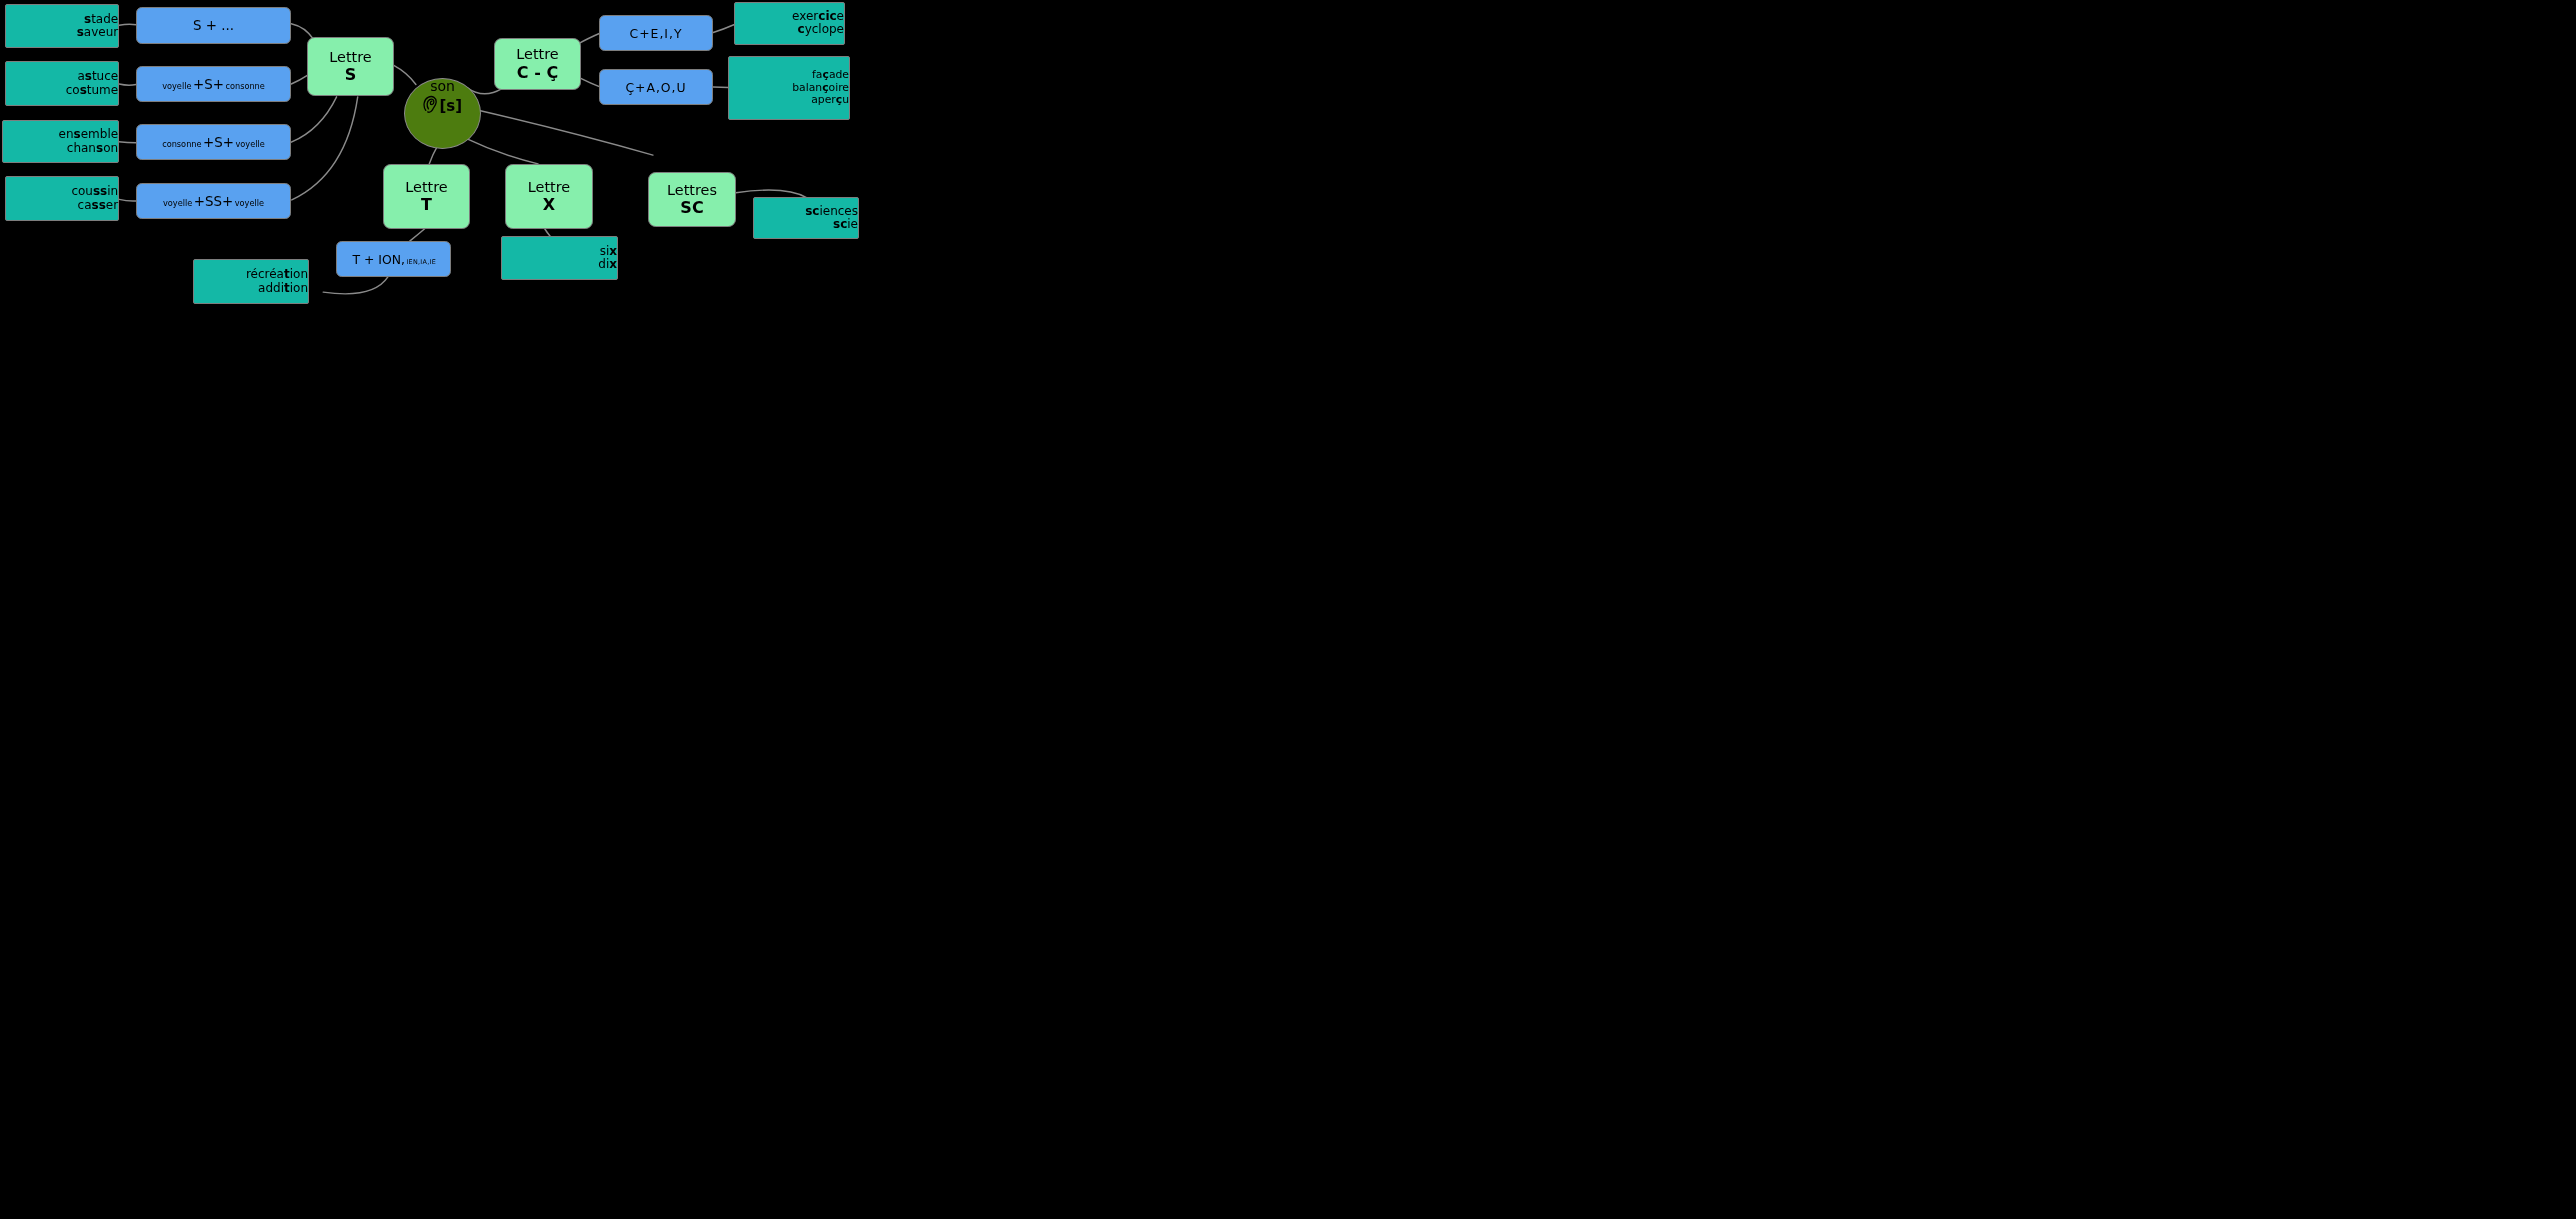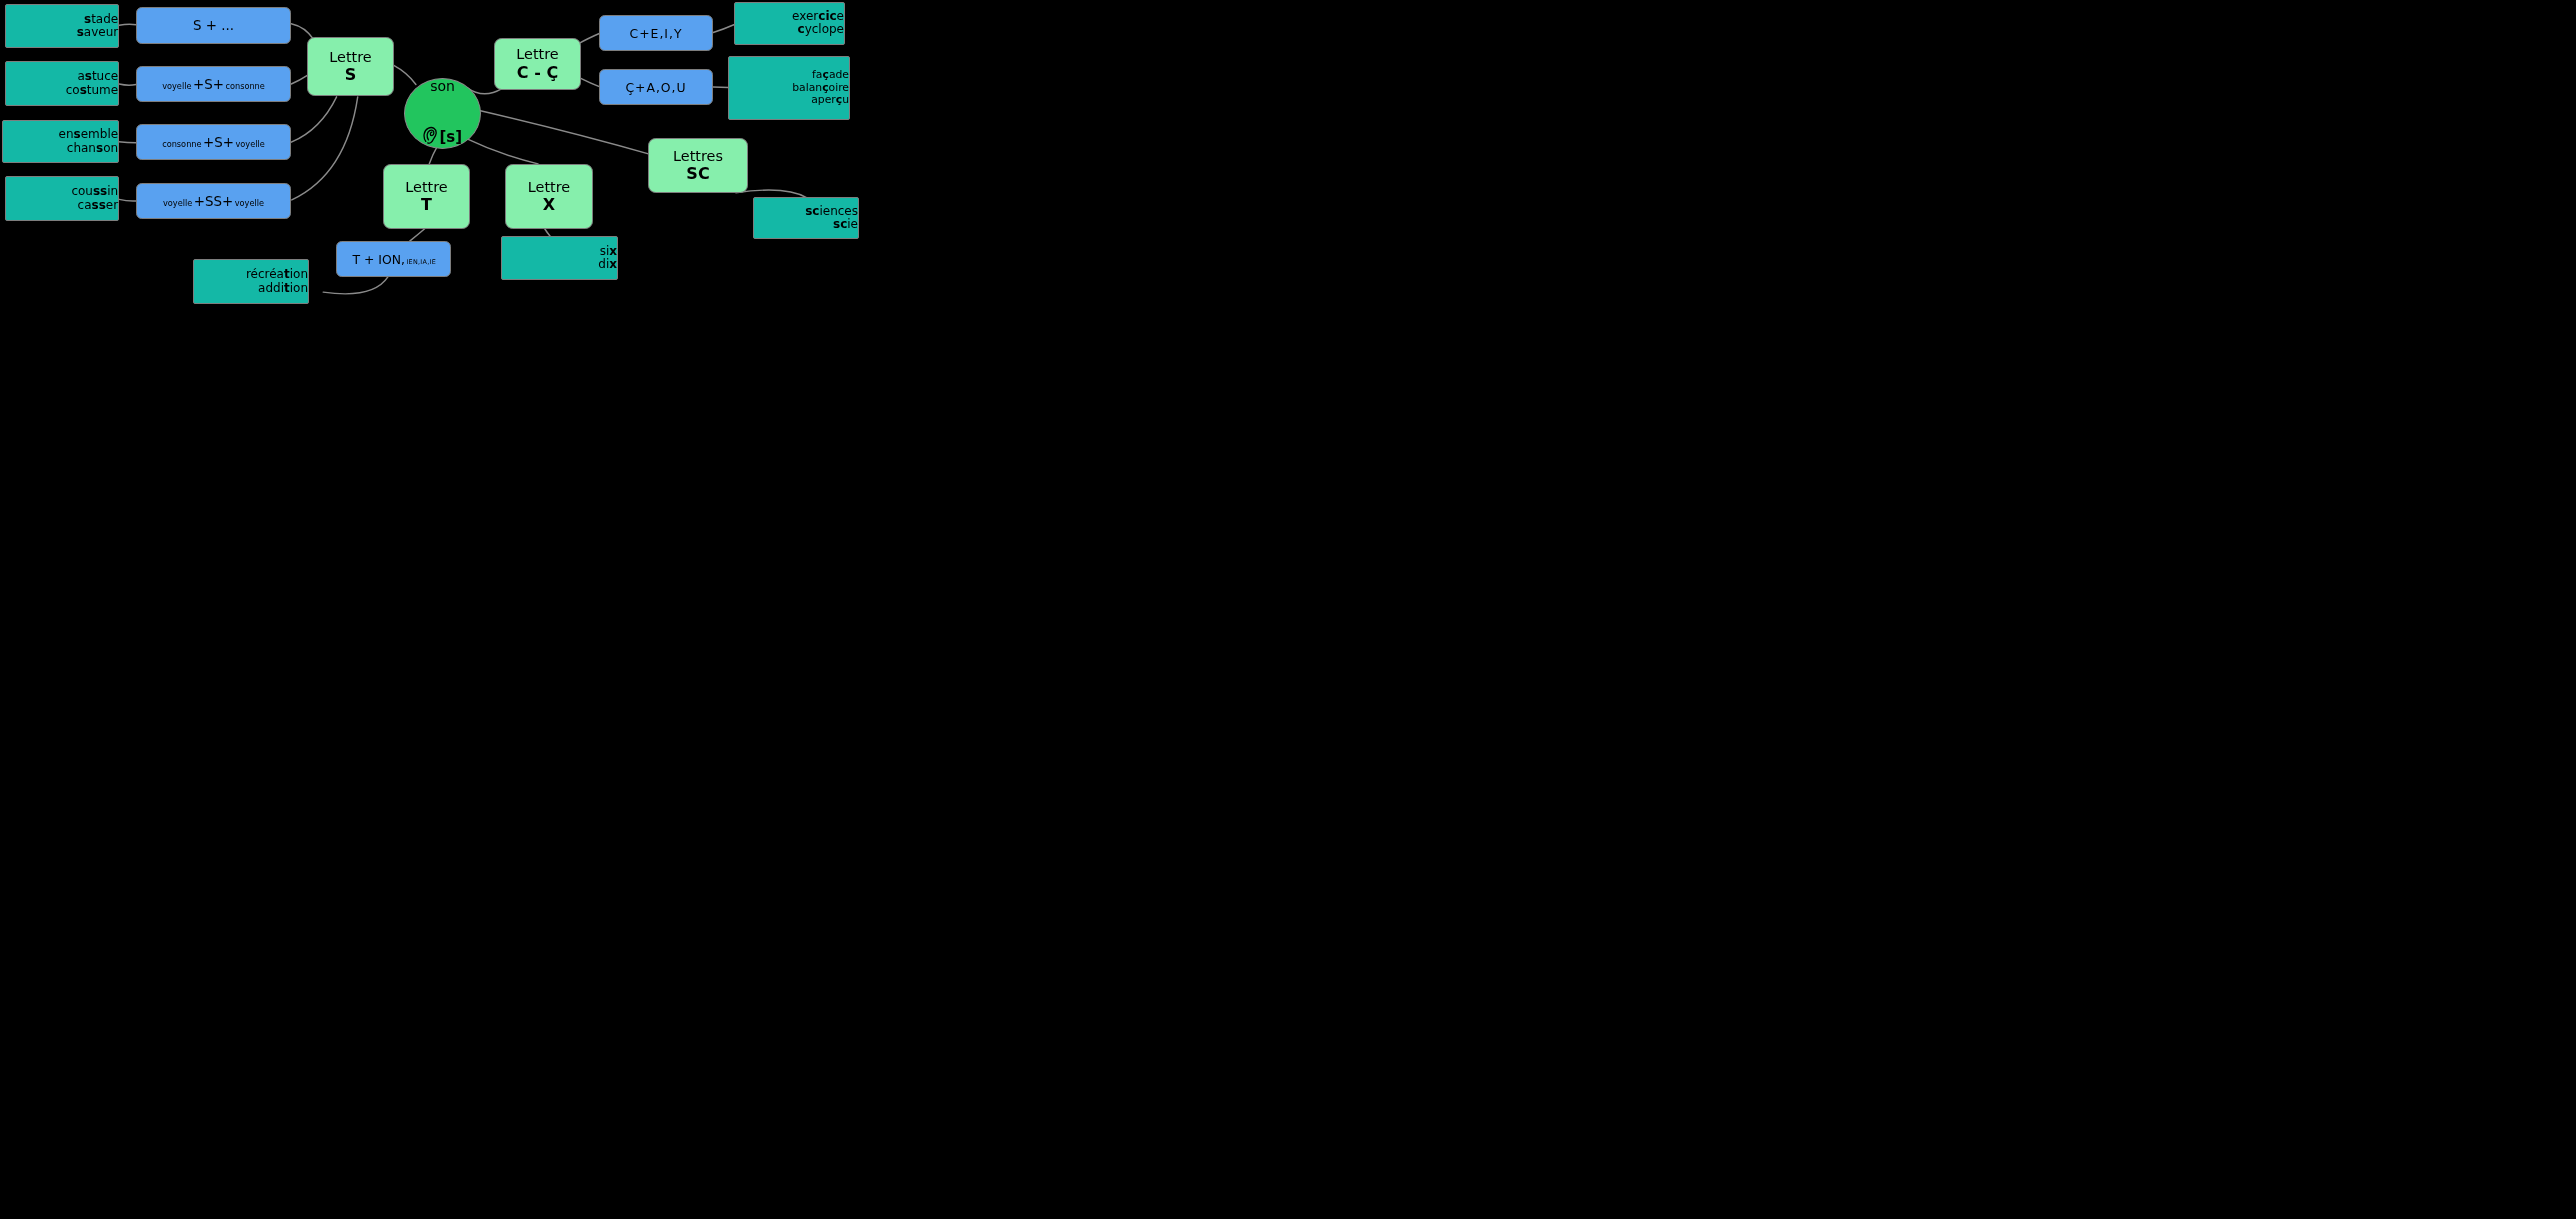--- a/index.html
+++ b/index.html
@@ -19,22 +19,22 @@
   .rule{background:#59a1f0;border-radius:5.7px;font-size:13.4px;white-space:nowrap;}
   .rule .sm{font-size:8.2px;}
   .rule .bg{font-size:13.4px;margin:0 1.5px;}
   .rule .tiny{font-size:6.4px;letter-spacing:0.3px;}
   .rule.caps .bg{letter-spacing:1px;}
   .branch{background:#86efac;border-radius:7.7px;}
   .btitle{font-size:14.4px;}
   .bletter{font-size:16px;font-weight:700;margin-top:1px;}
   .center-node{
     position:absolute;left:404px;top:78px;width:75px;height:69px;
-    background:#22c55e;border:1.6px solid #8a8a8a;border-radius:50%;
-    display:flex;flex-direction:column;align-items:center;justify-content:space-between;
+    background:#4d7c0f;border:1.6px solid #8a8a8a;border-radius:50%;
+    display:flex;flex-direction:column;align-items:center;justify-content:flex-start;
   }
   .center-node .son{font-size:14px;line-height:1;}
   .center-node .row{display:flex;align-items:center;gap:1px;margin-top:2.1px;}
   .center-node .ipa{font-size:15px;font-weight:700;line-height:1;}
 </style>
 </head>
 <body>
 
 <div class="canvas">
 
@@ -87,21 +87,21 @@
     <div class="bletter">C - Ç</div>
   </div>
   <div class="node branch" style="left:383px;top:164px;width:87px;height:65px">
     <div class="btitle">Lettre</div>
     <div class="bletter">T</div>
   </div>
   <div class="node branch" style="left:505px;top:164px;width:88px;height:65px">
     <div class="btitle">Lettre</div>
     <div class="bletter">X</div>
   </div>
-  <div class="node branch" style="left:648px;top:138px;width:100px;height:55px">
+  <div class="node branch" style="left:648px;top:172px;width:88px;height:55px">
     <div class="btitle">Lettres</div>
     <div class="bletter">SC</div>
   </div>
 
   <div class="node rule" style="left:136px;top:6.7px;width:155px;height:37px">
     <div><span class="bg">S + ...</span></div>
   </div>
   <div class="node rule" style="left:136px;top:66px;width:155px;height:36px">
     <div>
       <span class="sm">voyelle</span><span class="bg">+S+</span><span class="sm">consonne</span>

